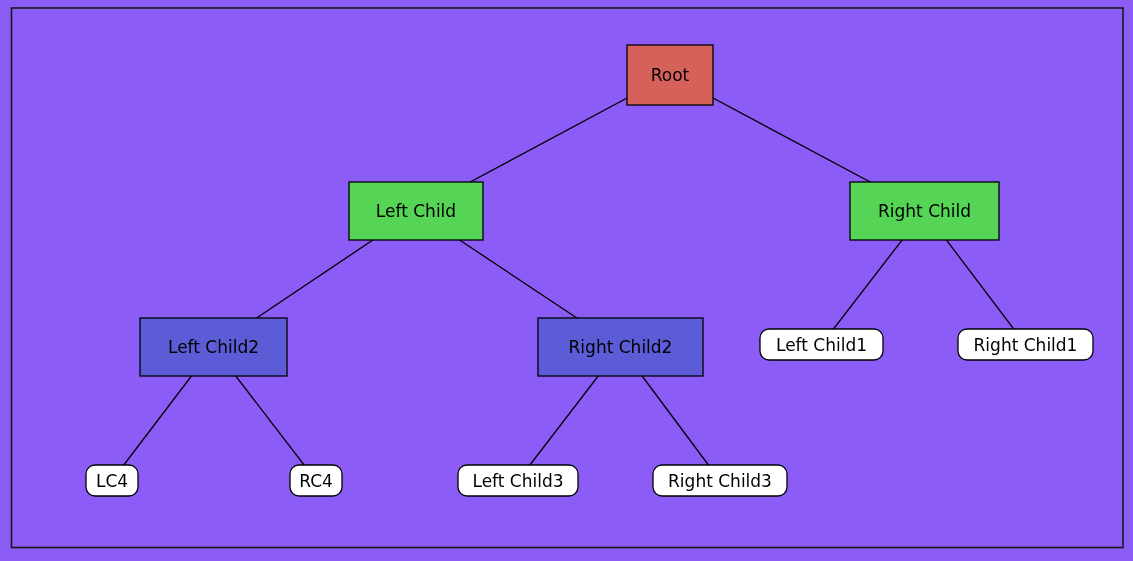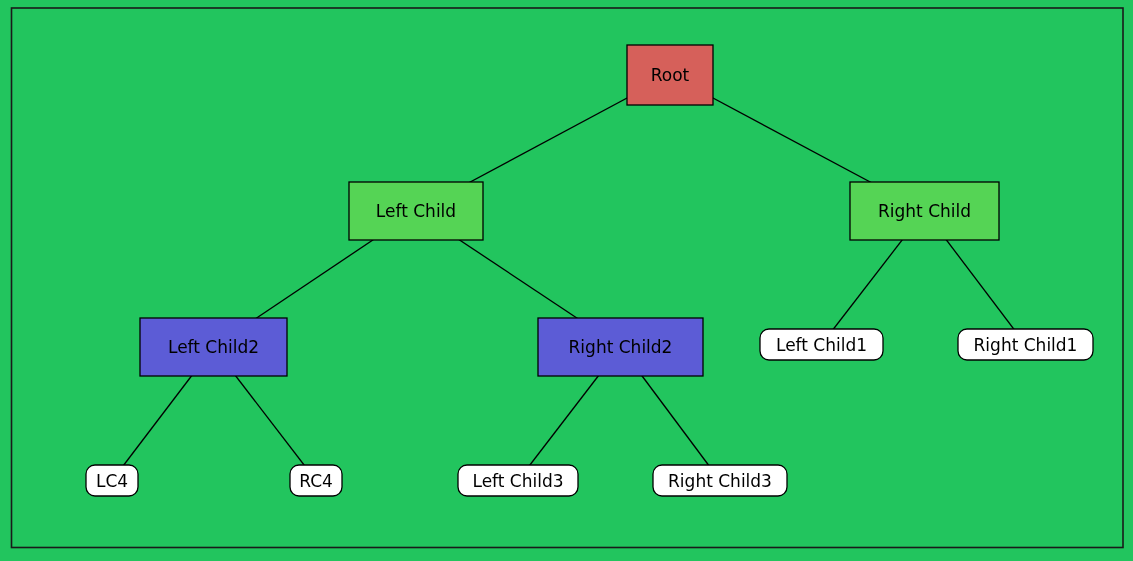--- a/index.html
+++ b/index.html
@@ -4,21 +4,21 @@
 <style>
   html, body {
     margin: 0;
     padding: 0;
     background: #ffffff;
   }
   .figure {
     position: relative;
     width: 1133px;
     height: 561px;
-    background: #22c55e;
+    background: #8b5cf6;
     overflow: hidden;
   }
   svg text {
     font-family: "DejaVu Sans", "Liberation Sans", sans-serif;
     font-size: 17px;
     fill: #000000;
   }
   .edge {
     stroke: #000000;
     stroke-width: 1.3;

